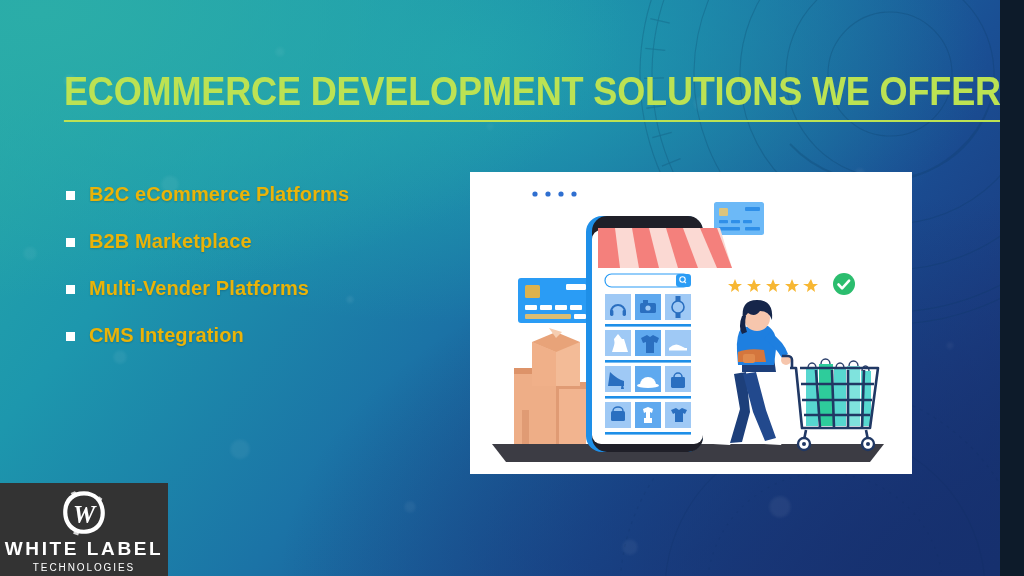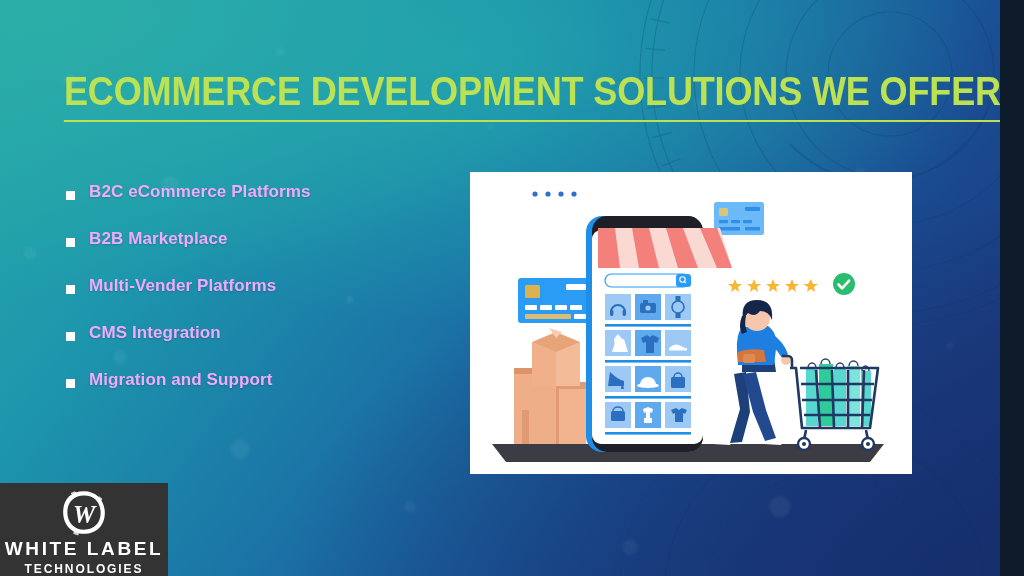--- a/index.html
+++ b/index.html
@@ -104,22 +104,22 @@
   }
   .bullet-marker {
     width: 9px;
     height: 9px;
     background: #ffffff;
     margin-top: 9px;
     margin-right: 14px;
     flex: none;
   }
   .bullet-text {
-    color: #f0abfc;
-    font-size: 17px;
+    color: #eab308;
+    font-size: 20px;
     font-weight: bold;
     line-height: 1.22;
     letter-spacing: .1px;
     text-shadow: 0 1px 2px rgba(0,0,0,.18);
   }
 
   
   .illus-card {
     position: absolute;
     left: 470px;
@@ -150,22 +150,22 @@
   .logo-name {
     color: #ffffff;
     font-size: 19px;
     font-weight: bold;
     letter-spacing: 2.6px;
     line-height: 1;
     margin-top: 1px;
   }
   .logo-sub {
     color: #ffffff;
-    font-size: 12px;
-    font-weight: bold;
+    font-size: 10px;
+    font-weight: normal;
     letter-spacing: 1.9px;
     line-height: 1;
     margin-top: 5px;
   }
 </style>
 </head>
 <body>
 
 <div class="slide">
 
@@ -240,24 +240,20 @@
       <span class="bullet-text">B2B Marketplace</span>
     </li>
     <li class="bullet-item">
       <span class="bullet-marker"></span>
       <span class="bullet-text">Multi-Vender Platforms</span>
     </li>
     <li class="bullet-item">
       <span class="bullet-marker"></span>
       <span class="bullet-text">CMS Integration</span>
     </li>
-    <li class="bullet-item">
-      <span class="bullet-marker"></span>
-      <span class="bullet-text">Migration and Support</span>
-    </li>
   </ul>
 
   <div class="illus-card">
     <svg class="illus-svg" viewBox="0 0 442 302">
 
       <g fill="#2f6fd0">
         <circle cx="65" cy="22" r="2.6"></circle>
         <circle cx="78" cy="22" r="2.6"></circle>
         <circle cx="91" cy="22" r="2.6"></circle>
         <circle cx="104" cy="22" r="2.6"></circle>

